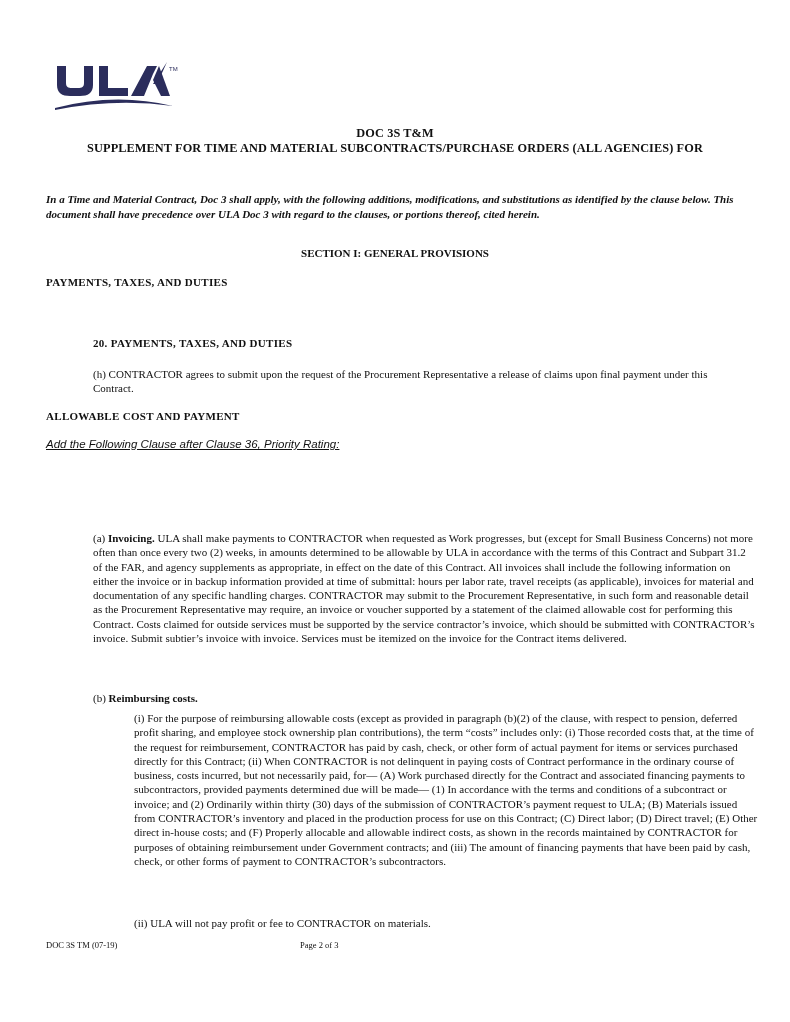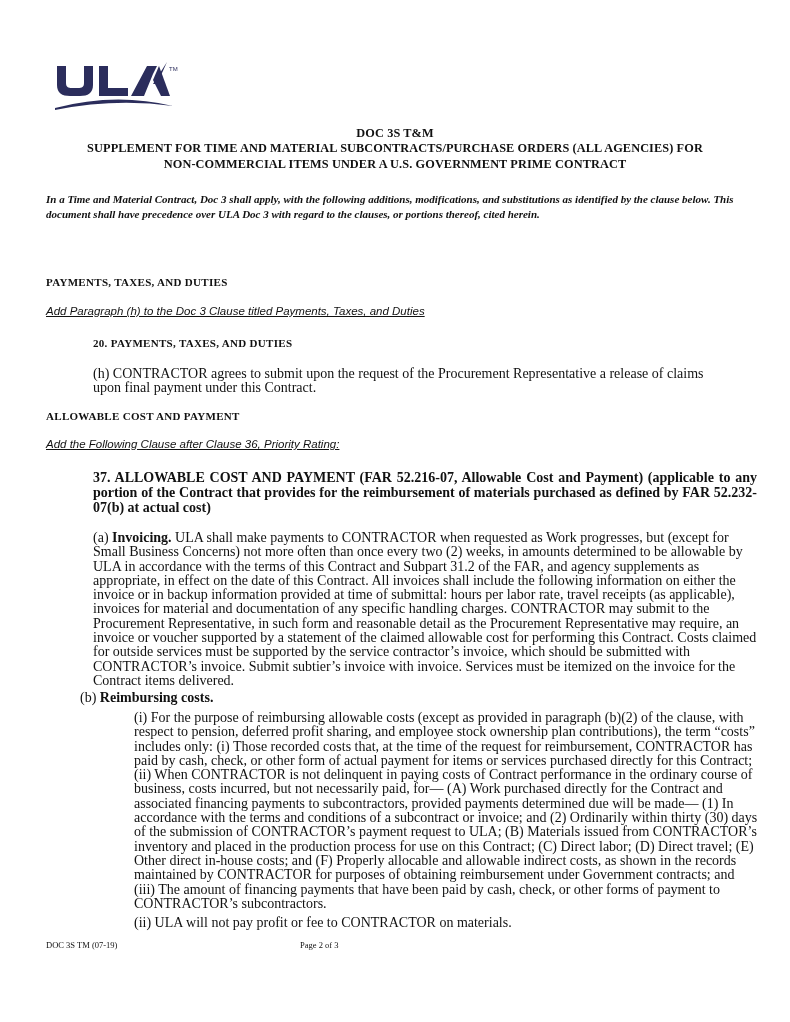--- a/index.html
+++ b/index.html
@@ -5,21 +5,21 @@
   html, body { margin: 0; padding: 0; background: #ffffff; }
   body { width: 790px; height: 1022px; position: relative; overflow: hidden; color: #111; font-family: "Liberation Serif", serif; }
   .page { position: absolute; left: 0; top: 0; width: 790px; height: 1022px; }
   .logo { position: absolute; left: 55px; top: 62px; width: 130px; height: 50px; }
   .abs { position: absolute; }
   .title { left: 40px; width: 710px; text-align: center; font-weight: bold; font-size: 12.3px; line-height: 16px; letter-spacing: 0.1px; }
   .intro { left: 46px; width: 712px; font-family: "Liberation Serif", serif; font-style: italic; font-weight: bold; font-size: 11px; line-height: 15px; }
   .section { left: 40px; width: 710px; text-align: center; font-weight: bold; font-size: 11px; }
   .heading { font-weight: bold; font-size: 11px; left: 46px; letter-spacing: 0.3px; text-align: right; }
   .uline { left: 46px; font-family: "Liberation Sans", sans-serif; font-style: italic; text-decoration: underline; font-size: 11.5px; }
-  .body { font-size: 14px; line-height: 14.3px; }
+  .body { font-size: 11px; line-height: 14.3px; }
   .just { text-align: justify; }
   .footer { font-size: 8.5px; }
   b.inl { font-weight: bold; }
 </style>
 </head>
 <body>
 
 <div class="page">
 
   <div class="logo">
@@ -33,39 +33,37 @@
       <path d="M104 4 l-6 14 l8 16 h9 z" fill="#2b2d5c"></path>
       <path d="M112 0 l-14 22 l4 0 z" fill="#2b2d5c"></path>
 
       <path d="M0 46 Q60 30 118 44 Q60 36 0 48 z" fill="#2b2d5c"></path>
       <text x="114" y="9" font-family="Liberation Sans, sans-serif" font-size="6" fill="#2b2d5c">TM</text>
     </svg>
   </div>
 
   <div class="abs title" style="top:125px;">DOC 3S T&amp;M</div>
   <div class="abs title" style="top:140px;">SUPPLEMENT FOR TIME AND MATERIAL SUBCONTRACTS/PURCHASE ORDERS (ALL AGENCIES) FOR</div>
-  <div class="abs title" style="top:156px;">NON-COMMERCIAL ITEMS UNDER A U.S. GOVERNMENT PRIME CONTRACT</div>
 
   <div class="abs intro" style="top:192px;">In a Time and Material Contract, Doc 3 shall apply, with the following additions, modifications, and substitutions as identified by the clause below. This document shall have precedence over ULA Doc 3 with regard to the clauses, or portions thereof, cited herein.</div>
 
+  <div class="abs section" style="top:247px;">SECTION I: GENERAL PROVISIONS</div>
 
   <div class="abs heading" style="top:276px;">PAYMENTS, TAXES, AND DUTIES</div>
-  <div class="abs uline" style="top:305px;">Add Paragraph (h) to the Doc 3 Clause titled Payments, Taxes, and Duties</div>
   <div class="abs heading" style="left:93px; top:337px;">20. PAYMENTS, TAXES, AND DUTIES</div>
   <div class="abs body" style="left:93px; top:367px; width:640px;">(h) CONTRACTOR agrees to submit upon the request of the Procurement Representative a release of claims upon final payment under this Contract.</div>
 
   <div class="abs heading" style="top:410px;">ALLOWABLE COST AND PAYMENT</div>
   <div class="abs uline" style="top:438px;">Add the Following Clause after Clause 36, Priority Rating:</div>
-  <div class="abs body just" style="left:93px; top:470px; width:664px; font-weight:bold; line-height:15px;">37. ALLOWABLE COST AND PAYMENT (FAR 52.216-07, Allowable Cost and Payment) (applicable to any portion of the Contract that provides for the reimbursement of materials purchased as defined by FAR 52.232-07(b) at actual cost)</div>
 
   <div class="abs body" style="left:93px; top:531px; width:664px;">
     <span>(a) </span><b class="inl">Invoicing.</b><span> ULA shall make payments to CONTRACTOR when requested as Work progresses, but (except for Small Business Concerns) not more often than once every two (2) weeks, in amounts determined to be allowable by ULA in accordance with the terms of this Contract and Subpart 31.2 of the FAR, and agency supplements as appropriate, in effect on the date of this Contract. All invoices shall include the following information on either the invoice or in backup information provided at time of submittal: hours per labor rate, travel receipts (as applicable), invoices for material and documentation of any specific handling charges. CONTRACTOR may submit to the Procurement Representative, in such form and reasonable detail as the Procurement Representative may require, an invoice or voucher supported by a statement of the claimed allowable cost for performing this Contract. Costs claimed for outside services must be supported by the service contractor’s invoice, which should be submitted with CONTRACTOR’s invoice. Submit subtier’s invoice with invoice. Services must be itemized on the invoice for the Contract items delivered.</span>
   </div>
 
-  <div class="abs body" style="left:80px; top:691px;text-align:center;">
+  <div class="abs body" style="left:93px; top:691px;text-align:center;">
     <span>(b) </span><b class="inl">Reimbursing costs.</b>
   </div>
 
   <div class="abs body" style="left:134px; top:711px; width:624px;">(i) For the purpose of reimbursing allowable costs (except as provided in paragraph (b)(2) of the clause, with respect to pension, deferred profit sharing, and employee stock ownership plan contributions), the term “costs” includes only: (i) Those recorded costs that, at the time of the request for reimbursement, CONTRACTOR has paid by cash, check, or other form of actual payment for items or services purchased directly for this Contract; (ii) When CONTRACTOR is not delinquent in paying costs of Contract performance in the ordinary course of business, costs incurred, but not necessarily paid, for— (A) Work purchased directly for the Contract and associated financing payments to subcontractors, provided payments determined due will be made— (1) In accordance with the terms and conditions of a subcontract or invoice; and (2) Ordinarily within thirty (30) days of the submission of CONTRACTOR’s payment request to ULA; (B) Materials issued from CONTRACTOR’s inventory and placed in the production process for use on this Contract; (C) Direct labor; (D) Direct travel; (E) Other direct in-house costs; and (F) Properly allocable and allowable indirect costs, as shown in the records maintained by CONTRACTOR for purposes of obtaining reimbursement under Government contracts; and (iii) The amount of financing payments that have been paid by cash, check, or other forms of payment to CONTRACTOR’s subcontractors.</div>
 
   <div class="abs body" style="left:134px; top:916px;">(ii) ULA will not pay profit or fee to CONTRACTOR on materials.</div>
 
   <div class="abs footer" style="left:46px; top:940px;">DOC 3S TM (07-19)</div>
   <div class="abs footer" style="left:300px; top:940px;">Page 2 of 3</div>
 </div>

